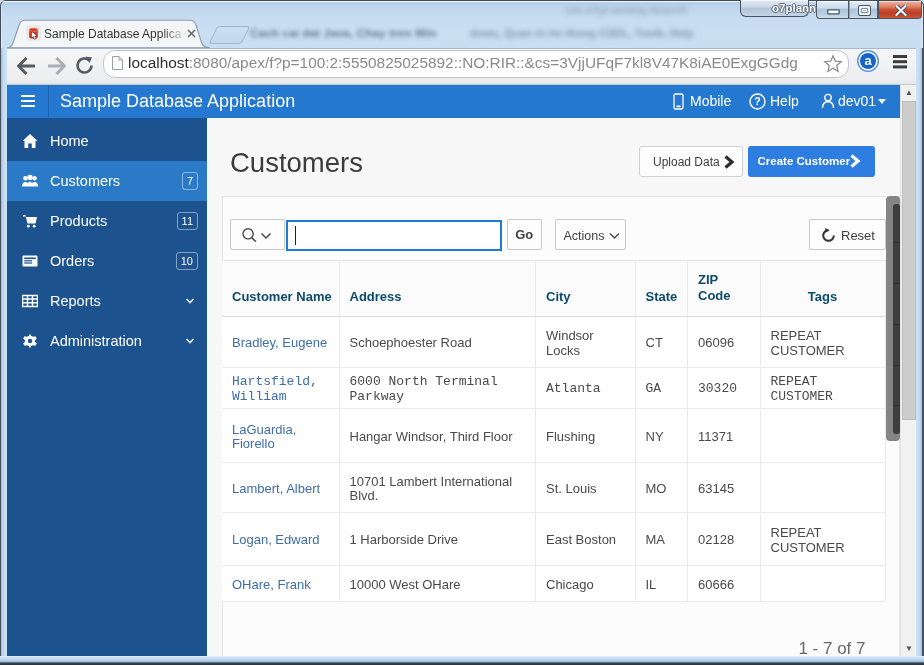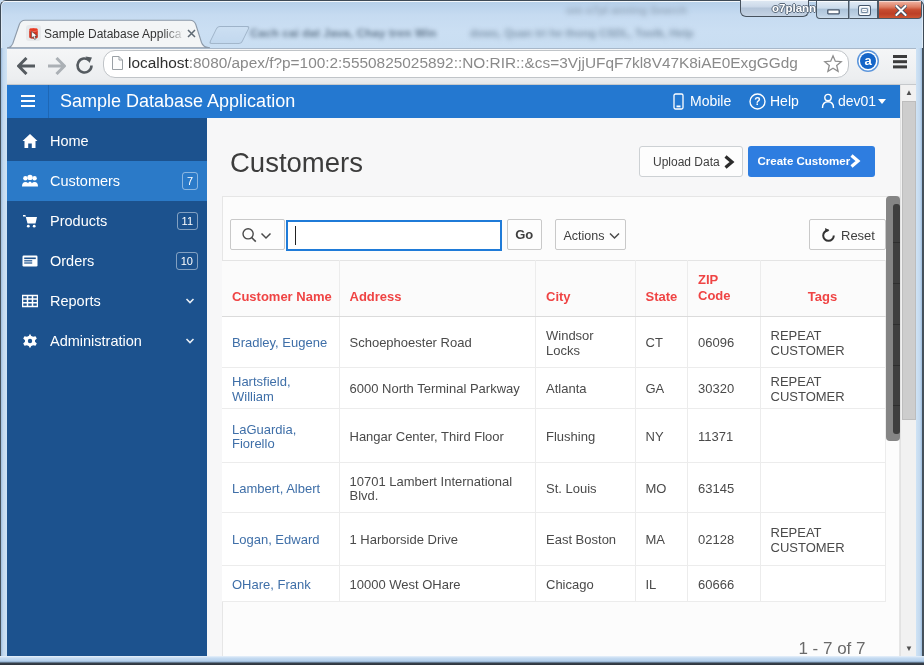--- a/index.html
+++ b/index.html
@@ -99,21 +99,21 @@
 #searchbox { position:absolute; left:64px; top:24px; width:216px; height:31px; background:#fff;
   border:2px solid #1f7bd8; }
 #gobtn { left:285px; top:23px; width:34.5px; height:31px; font-size:13px; font-weight:bold;
   color:#3f3f3f; text-align:center; line-height:30px; }
 #actionsbtn { left:332.5px; top:23px; width:71px; height:31px; font-size:12.5px; color:#3f3f3f; }
 #resetbtn { left:587px; top:23px; width:77px; height:31px; font-size:13px; color:#3f3f3f; }
 
 
 #tbl { left:0px; top:63px; width:663.5px; }
 table { border-collapse:collapse; width:663.5px; table-layout:fixed; border-top:1px solid #e4e4e4; border-right:1px solid #ececec; background:#fff; }
-th { color:#ef4444; font-weight:bold; font-size:13px; text-align:left; vertical-align:bottom;
+th { color:#0c4a6e; font-weight:bold; font-size:13px; text-align:left; vertical-align:bottom;
   padding:6px 10px 12px 10px; background:#fbfbfb; border-bottom:1px solid #dbdbdb; white-space:nowrap; overflow:hidden; }
 td { font-size:13px; line-height:14.5px; color:#4a4a4a; vertical-align:middle; padding:6px 10px 2px 10px;
   border-bottom:1px solid #ececec; overflow:hidden; }
 td.lnk { color:#3f6fa8; }
 th + th, td + td { border-left:1px solid #ececec; }
 #tblfooter { position:absolute; font-size:17px; color:#6a6a6a; }
 
 
 #darktrack { left:679px; top:78px; width:13.5px; height:245px; background:#858585; border-radius:4px; }
 #darkthumb { left:686px; top:85.5px; width:6.5px; height:230px; background:#3e3e3e; border-radius:3px; }
@@ -343,31 +343,31 @@
                 <th style="text-align:center;">Tags</th>
               </tr>
           <tr style="height:51px;">
                 <td class="lnk">Bradley, Eugene</td>
                 <td>Schoephoester Road</td>
                 <td>Windsor Locks</td>
                 <td>CT</td>
                 <td>06096</td>
                 <td>REPEAT CUSTOMER</td>
               </tr>
-          <tr style="height:41px;">
+          <tr style="height:41px;font-family:Liberation Mono, monospace;">
                 <td class="lnk">Hartsfield, William</td>
                 <td>6000 North Terminal Parkway</td>
                 <td>Atlanta</td>
                 <td>GA</td>
                 <td>30320</td>
                 <td>REPEAT CUSTOMER</td>
               </tr>
           <tr style="height:54px;">
                 <td class="lnk">LaGuardia, Fiorello</td>
-                <td>Hangar Center, Third Floor</td>
+                <td>Hangar Windsor, Third Floor</td>
                 <td>Flushing</td>
                 <td>NY</td>
                 <td>11371</td>
                 <td></td>
               </tr>
           <tr style="height:50px;">
                 <td class="lnk">Lambert, Albert</td>
                 <td>10701 Lambert International Blvd.</td>
                 <td>St. Louis</td>
                 <td>MO</td>

